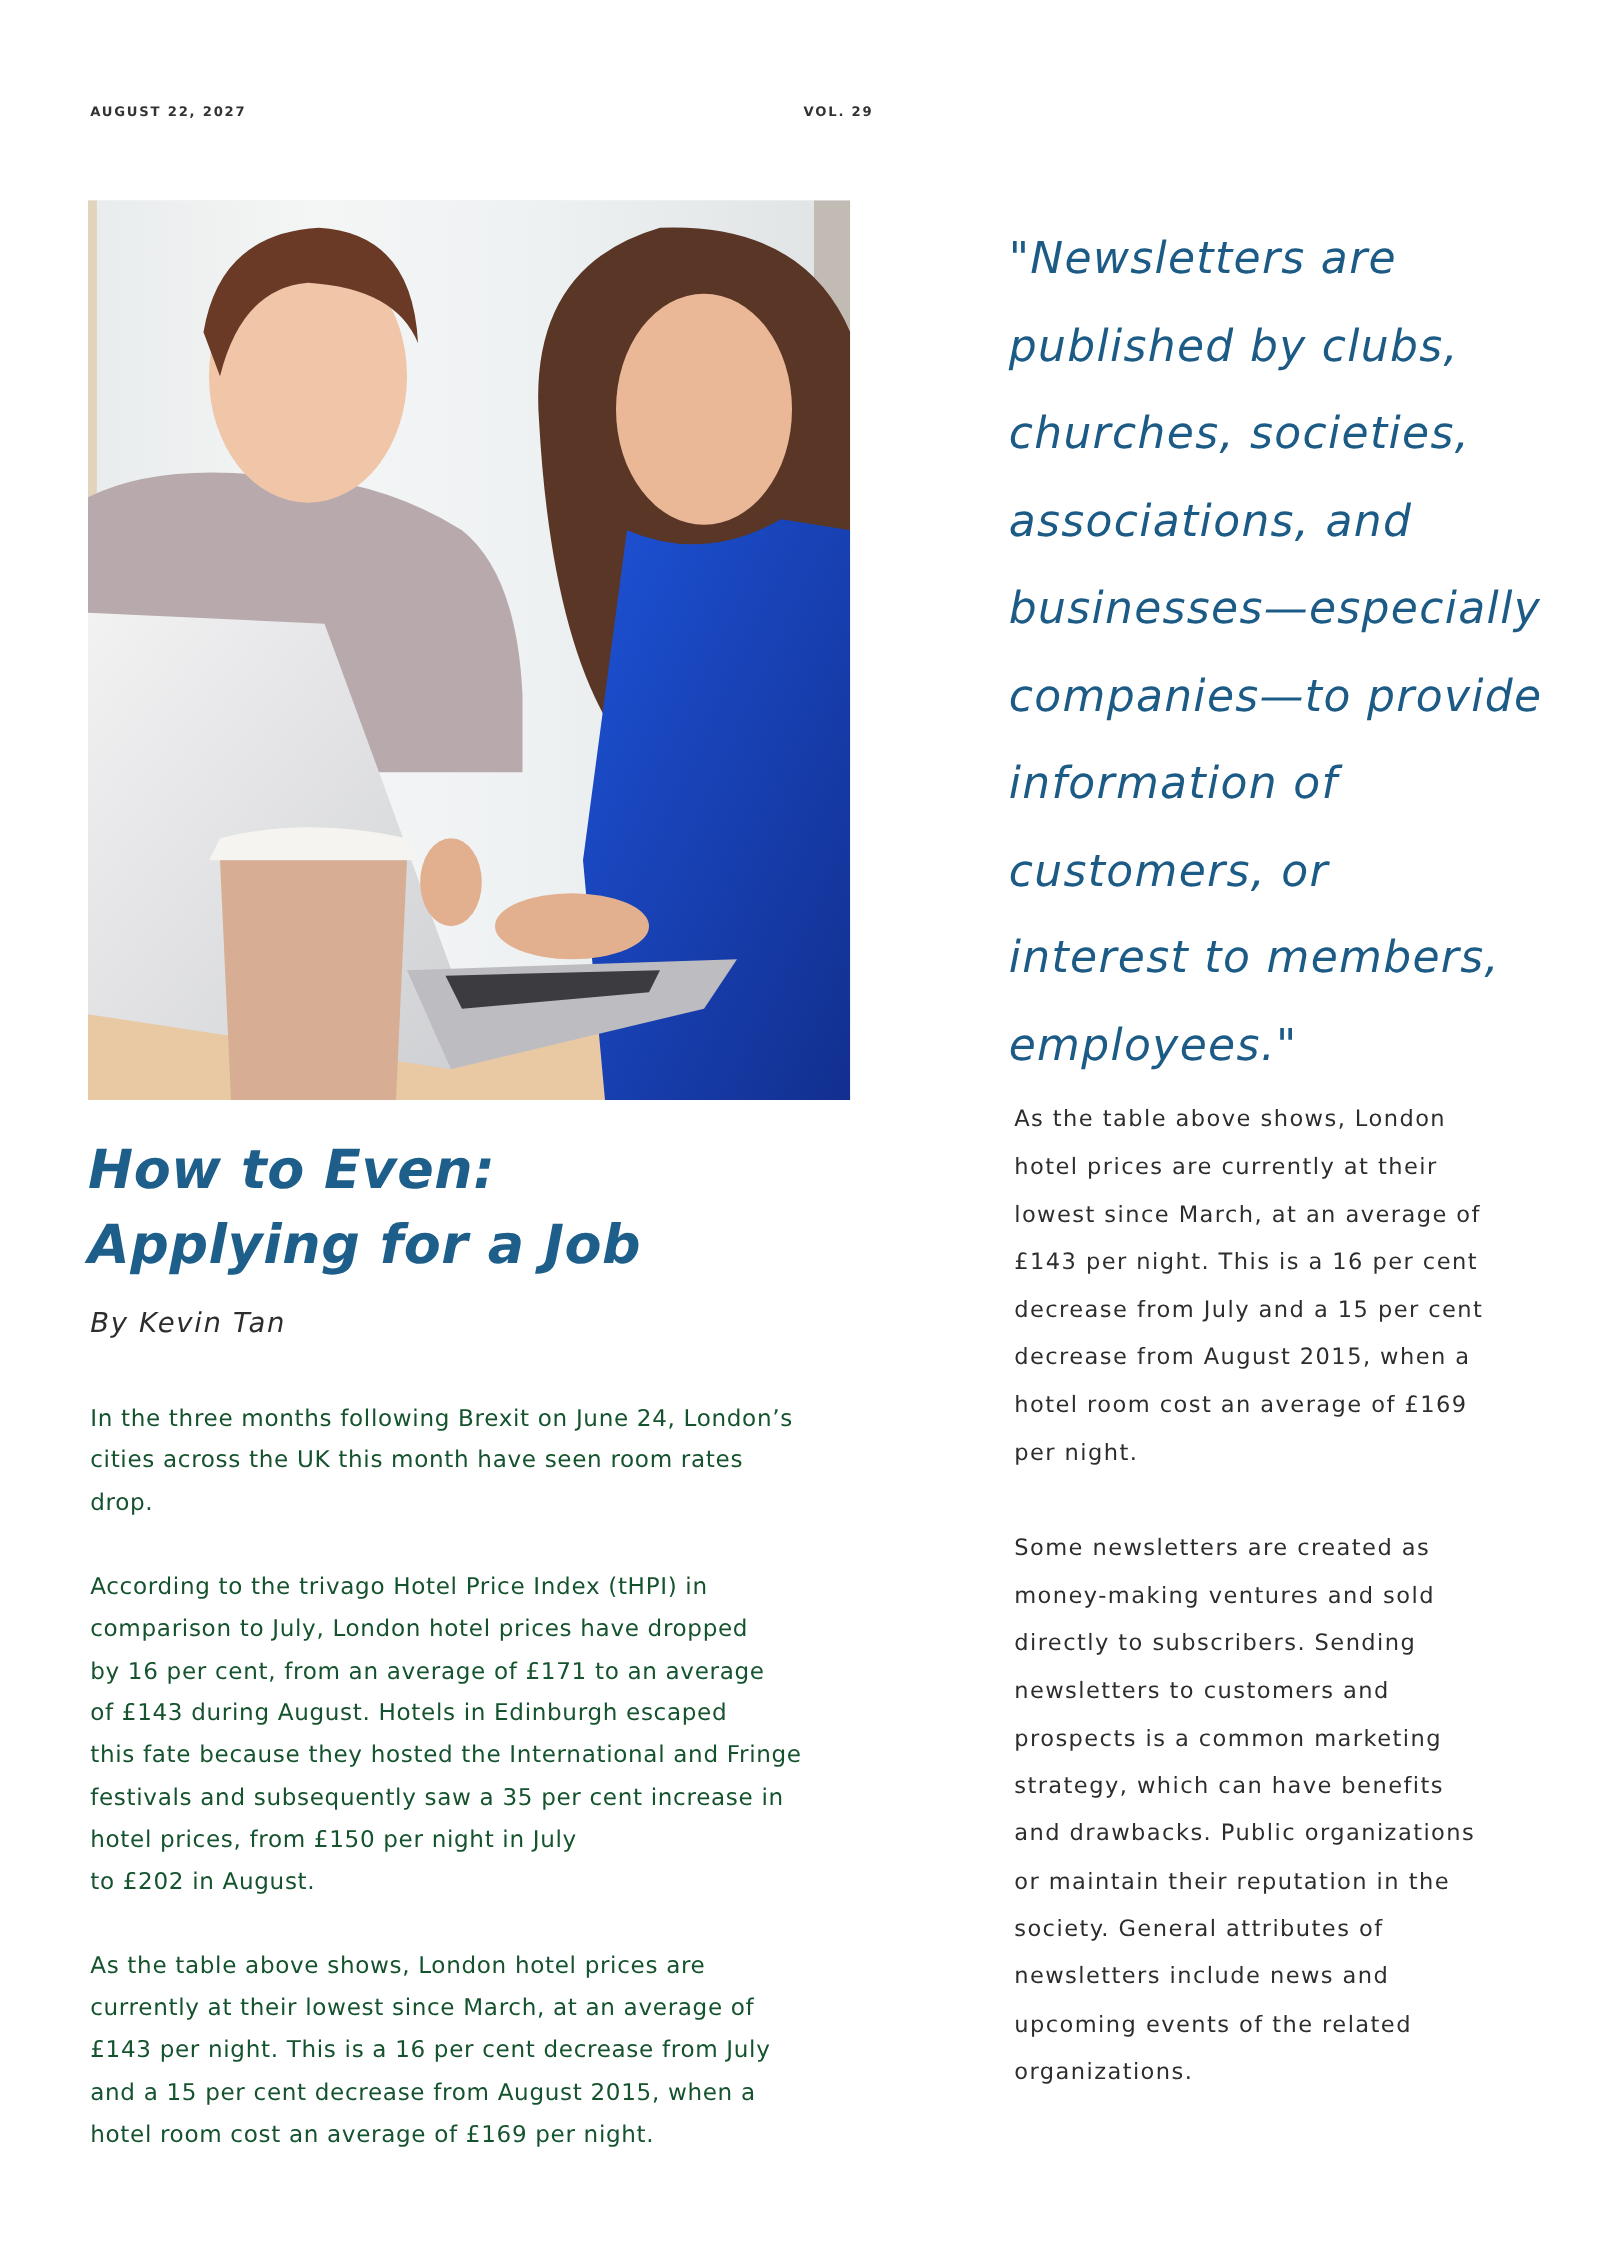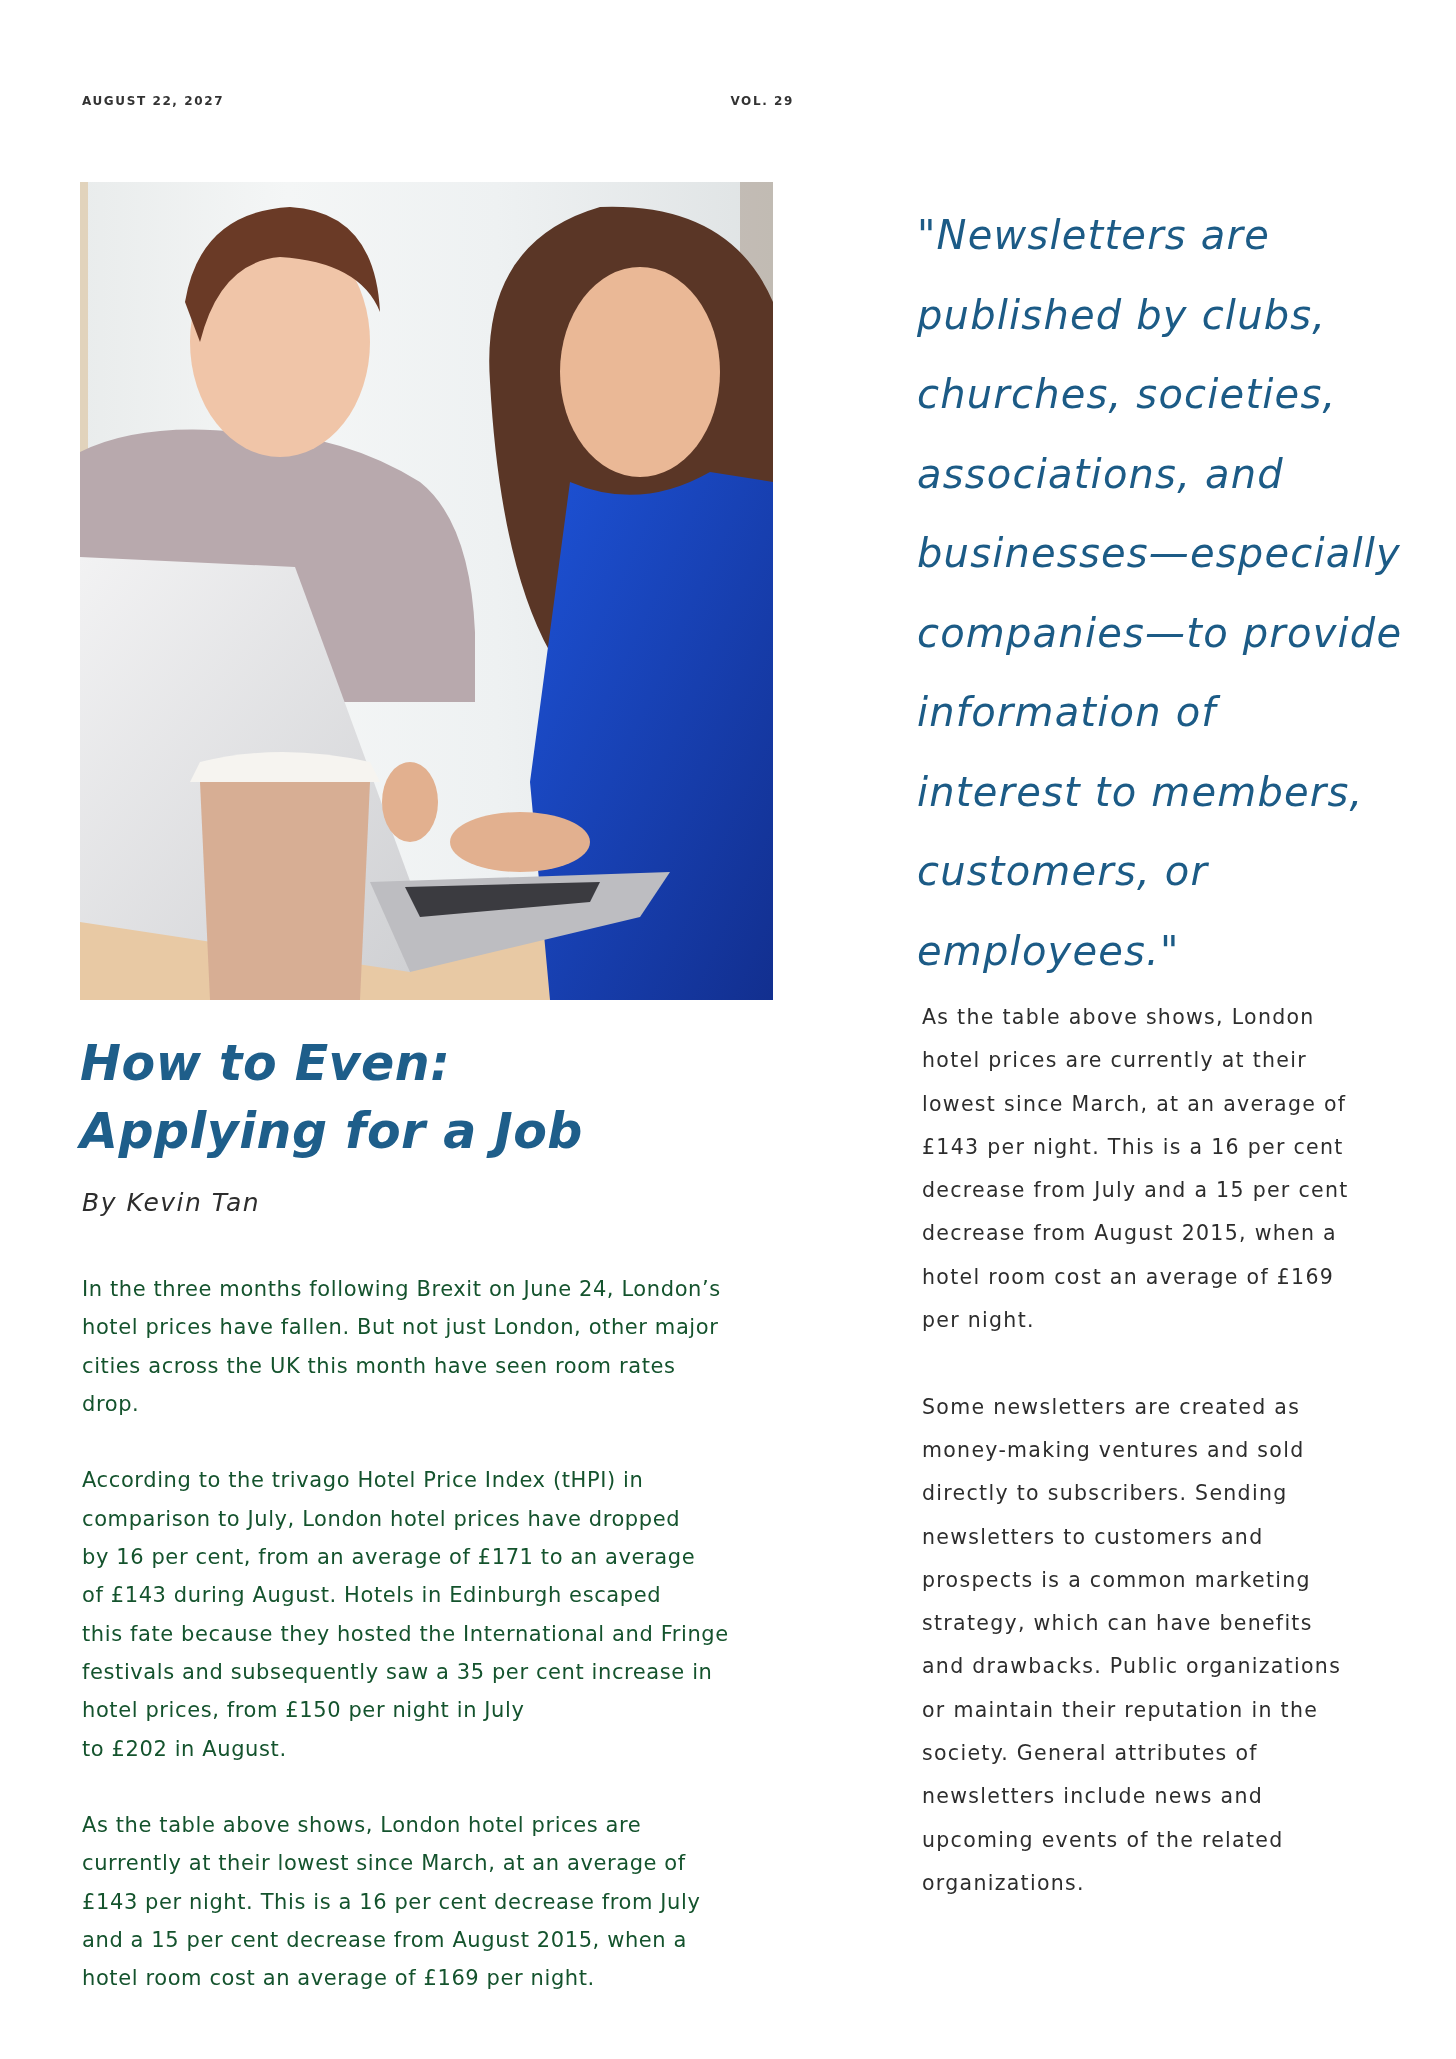--- a/index.html
+++ b/index.html
@@ -162,36 +162,35 @@
 </figure>
 
 <blockquote class="pull-quote">
   <span class="q-line">"Newsletters are</span>
   <span class="q-line">published by clubs,</span>
   <span class="q-line">churches, societies,</span>
   <span class="q-line">associations, and</span>
   <span class="q-line">businesses—especially</span>
   <span class="q-line">companies—to provide</span>
   <span class="q-line">information of</span>
+  <span class="q-line">customers, or</span>
   <span class="q-line">interest to members,</span>
-  <span class="q-line">customers, or</span>
   <span class="q-line">employees."</span>
 </blockquote>
 
 <h1 class="article-title">
   <span class="t-line">How to Even:</span>
   <span class="t-line">Applying for a Job</span>
 </h1>
 
 <p class="byline">By Kevin Tan</p>
 
 <section class="left-body">
   <p>
     <span class="b-line">In the three months following Brexit on June 24, London’s</span>
-    <span class="b-line">hotel prices have fallen. But not just London, other major</span>
     <span class="b-line">cities across the UK this month have seen room rates</span>
     <span class="b-line">drop.</span>
   </p>
   <p>
     <span class="b-line">According to the trivago Hotel Price Index (tHPI) in</span>
     <span class="b-line">comparison to July, London hotel prices have dropped</span>
     <span class="b-line">by 16 per cent, from an average of £171 to an average</span>
     <span class="b-line">of £143 during August. Hotels in Edinburgh escaped</span>
     <span class="b-line">this fate because they hosted the International and Fringe</span>
     <span class="b-line">festivals and subsequently saw a 35 per cent increase in</span>

